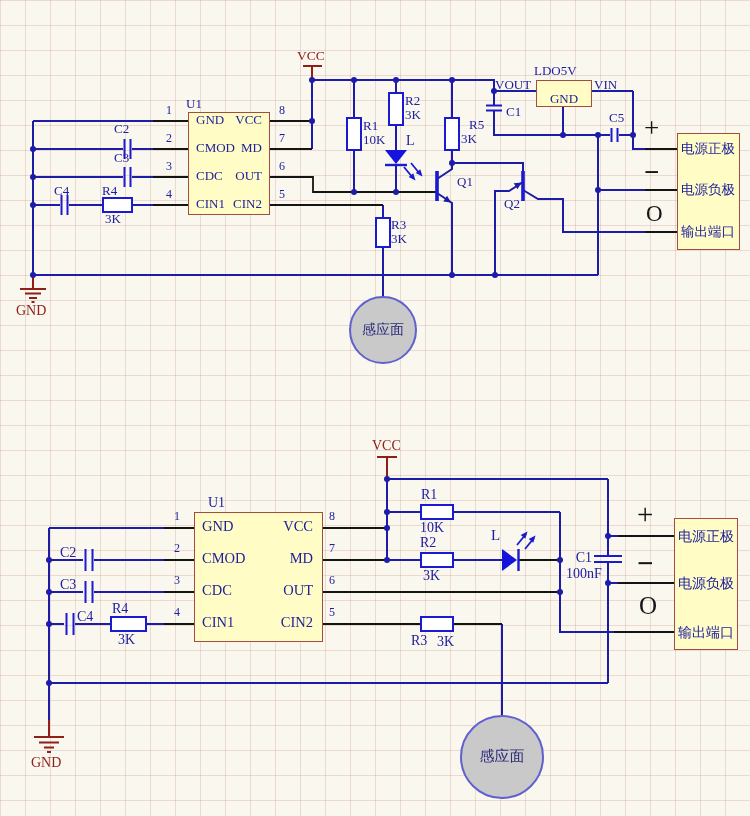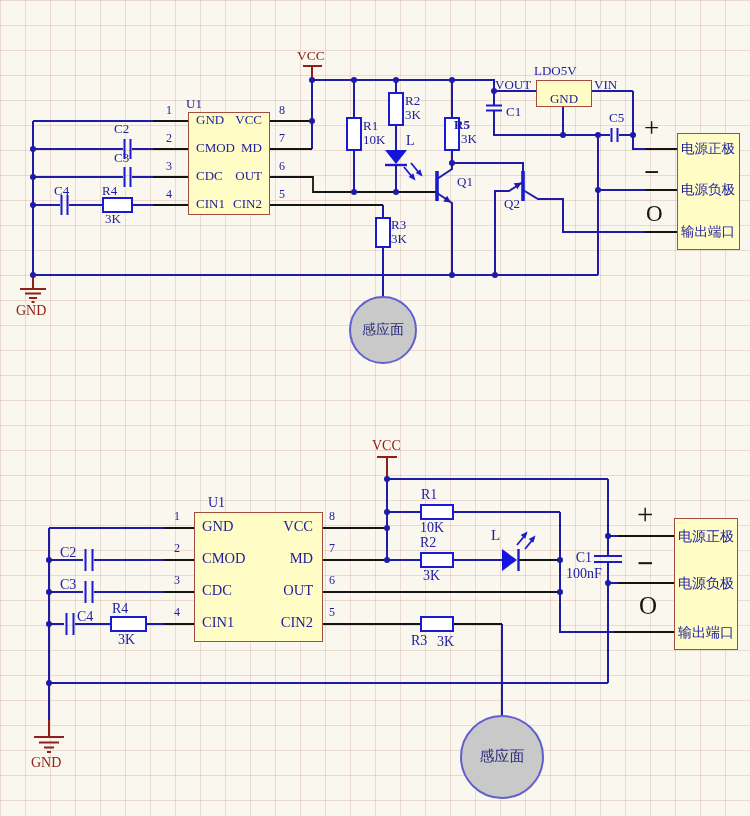--- a/index.html
+++ b/index.html
@@ -194,21 +194,21 @@
 
   <div class="t" style="left:114px;top:122px;">C2</div>
   <div class="t" style="left:114px;top:151px;">C3</div>
   <div class="t" style="left:54px;top:184px;">C4</div>
   <div class="t" style="left:102px;top:184px;">R4</div>
   <div class="t" style="left:105px;top:212px;">3K</div>
   <div class="t" style="left:363px;top:119px;">R1</div>
   <div class="t" style="left:363px;top:133px;">10K</div>
   <div class="t" style="left:405px;top:94px;">R2</div>
   <div class="t" style="left:405px;top:108px;">3K</div>
-  <div class="t" style="left:454px;top:118px;font-weight:bold;">R5</div>
+  <div class="t" style="left:469px;top:118px;">R5</div>
   <div class="t" style="left:461px;top:132px;">3K</div>
   <div class="t" style="left:391px;top:218px;">R3</div>
   <div class="t" style="left:391px;top:232px;">3K</div>
   <div class="t" style="left:406px;top:133px;font-size:14px;">L</div>
   <div class="t" style="left:457px;top:175px;text-align:right;">Q1</div>
   <div class="t" style="left:504px;top:197px;">Q2</div>
   <div class="t" style="left:506px;top:105px;">C1</div>
   <div class="t" style="left:609px;top:111px;">C5</div>
 
   <div class="t" style="left:534px;top:64px;">LDO5V</div>

